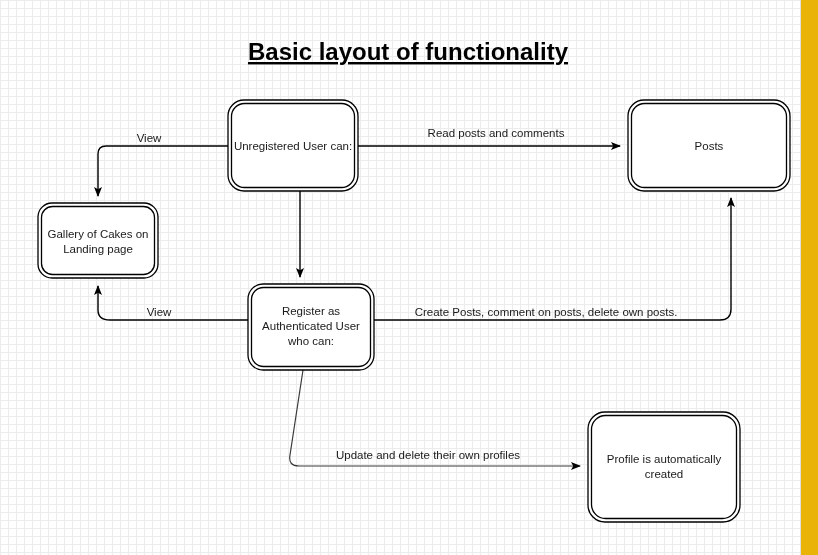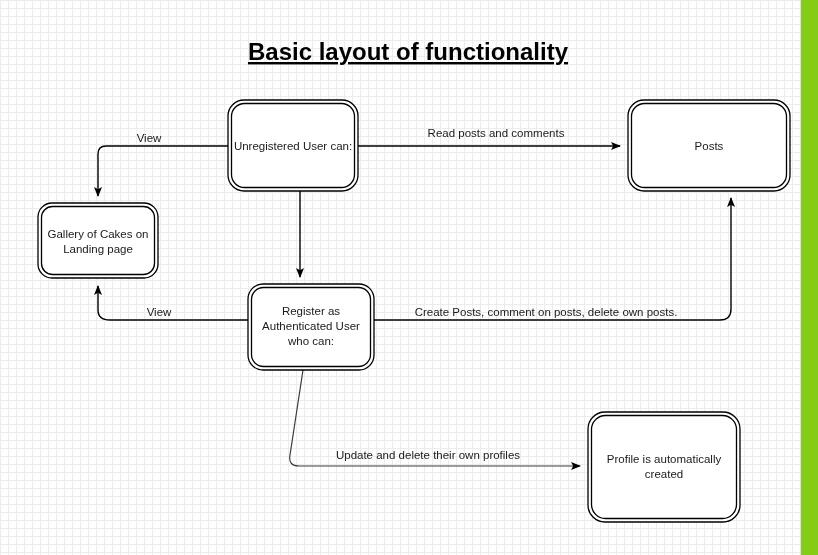--- a/index.html
+++ b/index.html
@@ -10,21 +10,21 @@
   body {
     width: 818px;
     height: 555px;
     font-family: "Liberation Sans", sans-serif;
     overflow: hidden;
   }
   #canvas {
     position: relative;
     width: 818px;
     height: 555px;
-    background: #84cc16;
+    background: #eab308;
   }
   
   #grid-page {
     position: absolute;
     left: 0;
     top: 0;
     width: 800px;
     height: 555px;
     background-color: #ffffff;
     background-image:

